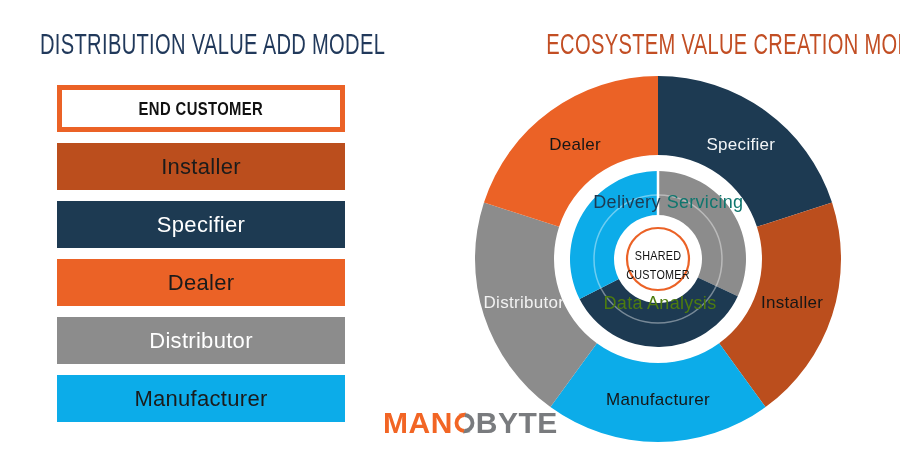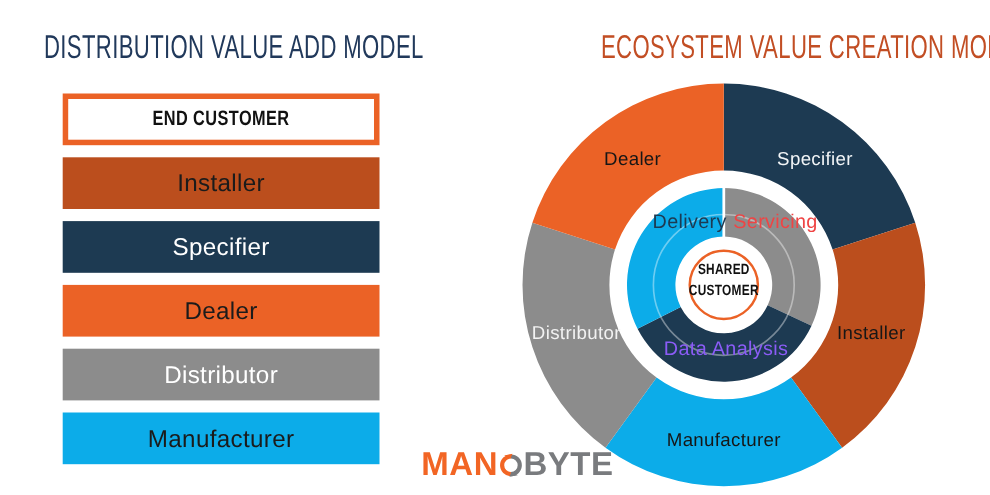--- a/index.html
+++ b/index.html
@@ -22,22 +22,22 @@
        font-size:22px;letter-spacing:.3px;box-sizing:border-box;}
   .bar.outlined{border:5px solid #eb6226;background:#ffffff;}
   .cond2{display:inline-block;transform:scaleX(.78);font-weight:bold;font-size:19px;letter-spacing:.5px;}
 
   
   .donut{position:absolute;left:468px;top:69px;width:380px;height:380px;}
   .donut svg{position:absolute;left:0;top:0;}
   .dlabel{position:absolute;transform:translate(-50%,-50%);white-space:nowrap;letter-spacing:.3px;}
   .dlabel.outer{font-size:17px;}
   .dlabel.inner{font-size:18px;}
-  .center-label{position:absolute;left:190px;top:185px;transform:translate(-50%,-50%);
-                text-align:center;font-weight:bold;}
+  .center-label{position:absolute;left:190px;top:196px;transform:translate(-50%,-50%);
+                text-align:center;font-weight:normal;}
   .center-label span{display:block;font-size:13.5px;line-height:19px;transform:scaleX(.8);letter-spacing:.3px;}
 
   
   .logo{position:absolute;left:383px;top:405px;height:36px;display:flex;align-items:center;
         font-weight:bold;font-size:30px;letter-spacing:.5px;white-space:nowrap;}
   .logo svg{margin:0 1px;display:block;}
 </style>
 </head>
 <body>
 
@@ -87,22 +87,22 @@
     </svg>
   <div class="center-label" style="color: rgb(17, 17, 17);">
     <span>SHARED</span>
     <span>CUSTOMER</span>
   </div>
 <div class="dlabel outer" style="color: rgb(242, 245, 247); left: 272.878px; top: 75.9286px;">Specifier</div>
     <div class="dlabel outer" style="color: rgb(22, 22, 22); left: 324.099px; top: 233.571px;">Installer</div>
     <div class="dlabel outer" style="color: rgb(22, 22, 22); left: 190px; top: 331px;">Manufacturer</div>
     <div class="dlabel outer" style="color: rgb(242, 242, 242); left: 55.901px; top: 233.571px;">Distributor</div>
     <div class="dlabel outer" style="color: rgb(22, 22, 22); left: 107.122px; top: 75.9286px;">Dealer</div>
-    <div class="dlabel inner" style="color: #ef4444; left: 237px; top: 133px;">Servicing</div>
-    <div class="dlabel inner" style="color: #8b5cf6; left: 192px; top: 248px;">Data Analysis</div>
+    <div class="dlabel inner" style="color: #0f766e; left: 237px; top: 133px;">Servicing</div>
+    <div class="dlabel inner" style="color: #4d7c0f; left: 192px; top: 234px;">Data Analysis</div>
     <div class="dlabel inner" style="color: rgb(29, 58, 82); left: 159px; top: 133px;">Delivery</div>
   </div>
 
 <div class="logo">
   <span style="color: rgb(242, 101, 36);">MAN</span>
   <svg width="21" height="22" viewBox="0 0 22 22">
     <path d="M 11 2.6 A 8.4 8.4 0 0 0 11 19.4" fill="none" stroke-width="4" stroke="#f26524"></path>
     <path d="M 11 2.6 A 8.4 8.4 0 0 1 11 19.4" fill="none" stroke-width="4" stroke="#797b7e"></path>
     <path d="M 12.5 0 L 4.5 1.6 L 10.5 4.6 Z" fill="#f26524"></path>
     <path d="M 9.5 22 L 17.5 20.4 L 11.5 17.4 Z" fill="#797b7e"></path>

